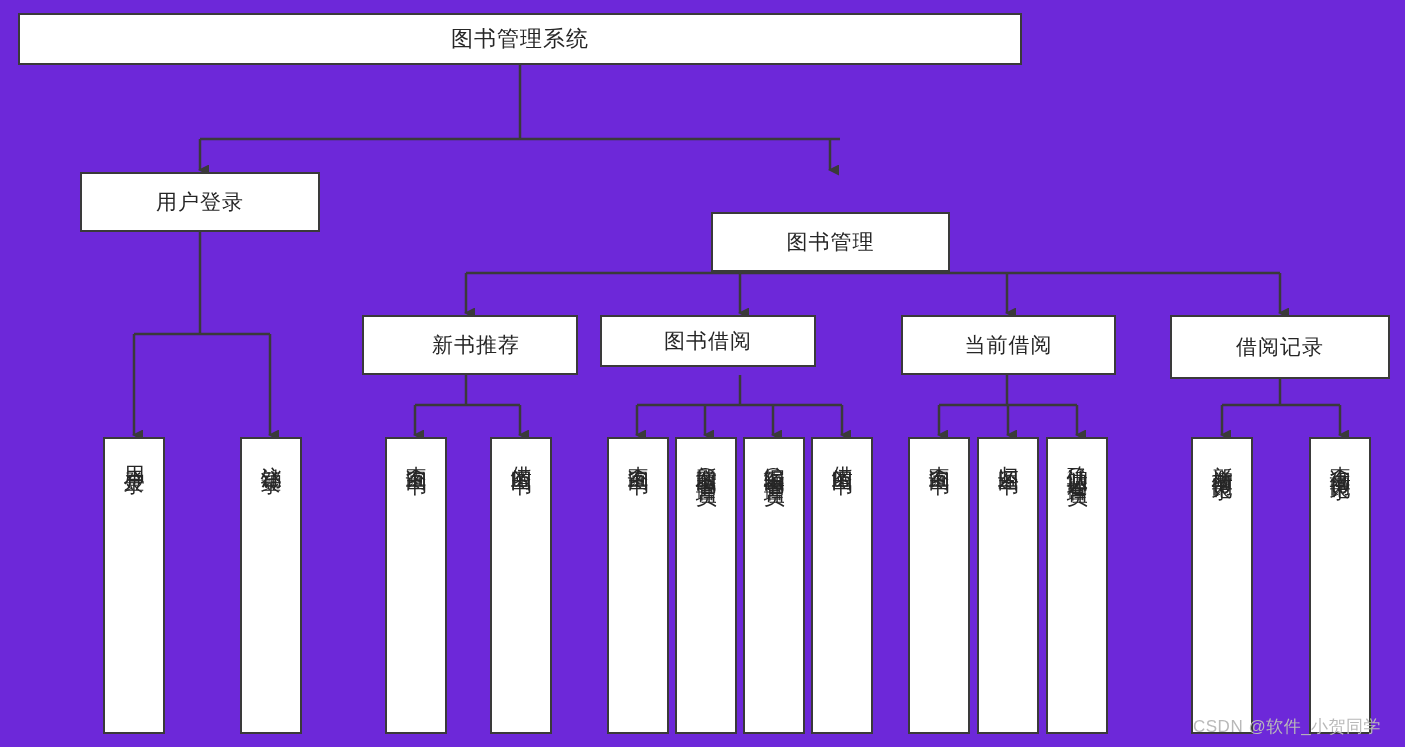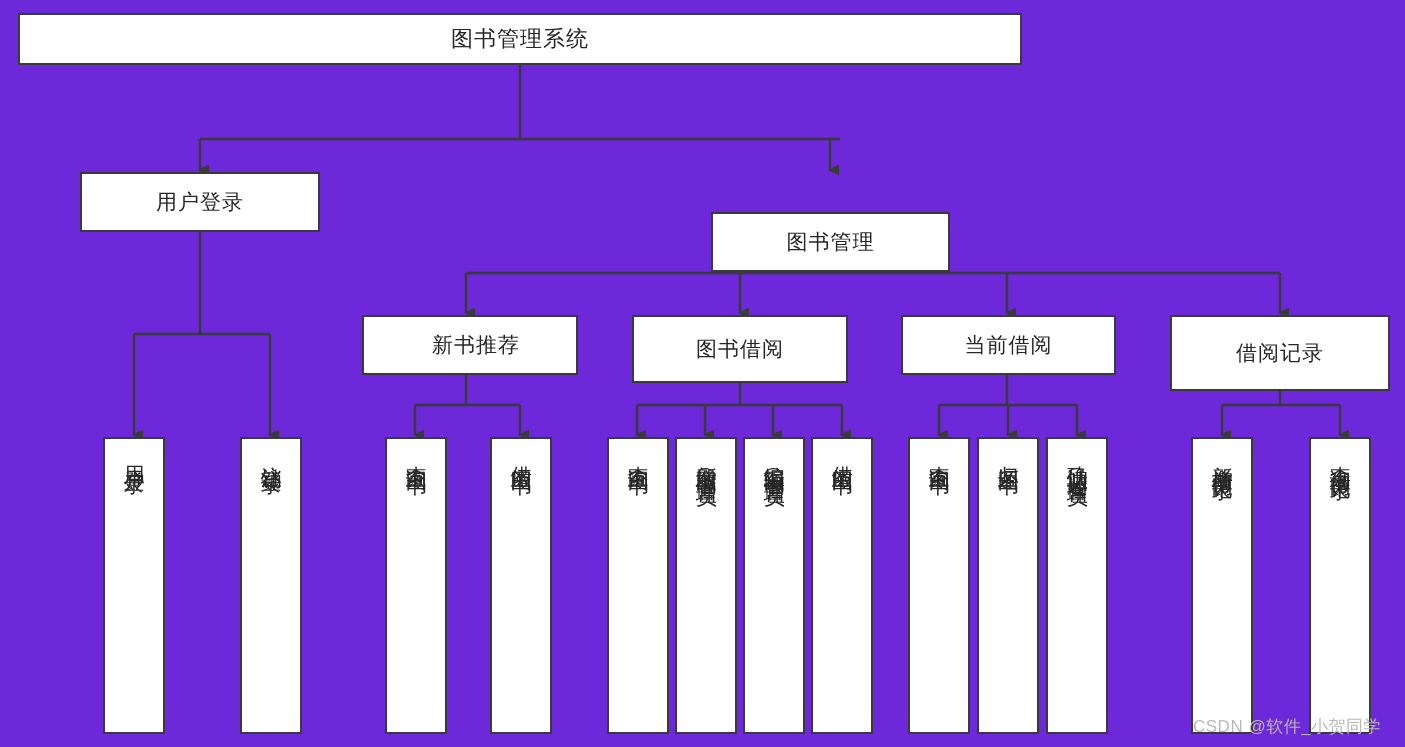--- a/index.html
+++ b/index.html
@@ -129,27 +129,27 @@
   <div class="node" style="left:80px; top:172px; width:240px; height:60px;">
     <span class="node-label">用户登录</span>
   </div>
   <div class="node" style="left:711px; top:172px; width:239px; height:60px;margin-top:40px;">
     <span class="node-label">图书管理</span>
   </div>
 
   <div class="node" style="left:362px; top:315px; width:216px; height:60px;padding-left:12px;">
     <span class="node-label">新书推荐</span>
   </div>
-  <div class="node" style="left:632px; top:315px; width:216px; height:68px;">
+  <div class="node" style="left:600px; top:315px; width:216px; height:52px;">
     <span class="node-label">图书借阅</span>
   </div>
   <div class="node" style="left:901px; top:315px; width:215px; height:60px;">
     <span class="node-label">当前借阅</span>
   </div>
-  <div class="node" style="left:1170px; top:315px; width:220px; height:76px;">
+  <div class="node" style="left:1170px; top:315px; width:220px; height:64px;">
     <span class="node-label">借阅记录</span>
   </div>
 
   <div class="node leaf" style="left:103px; top:437px; width:62px; height:297px;">
     <span class="node-label">用户登录</span>
   </div>
   <div class="node leaf" style="left:240px; top:437px; width:62px; height:297px;">
     <span class="node-label">注销登录</span>
   </div>
 

